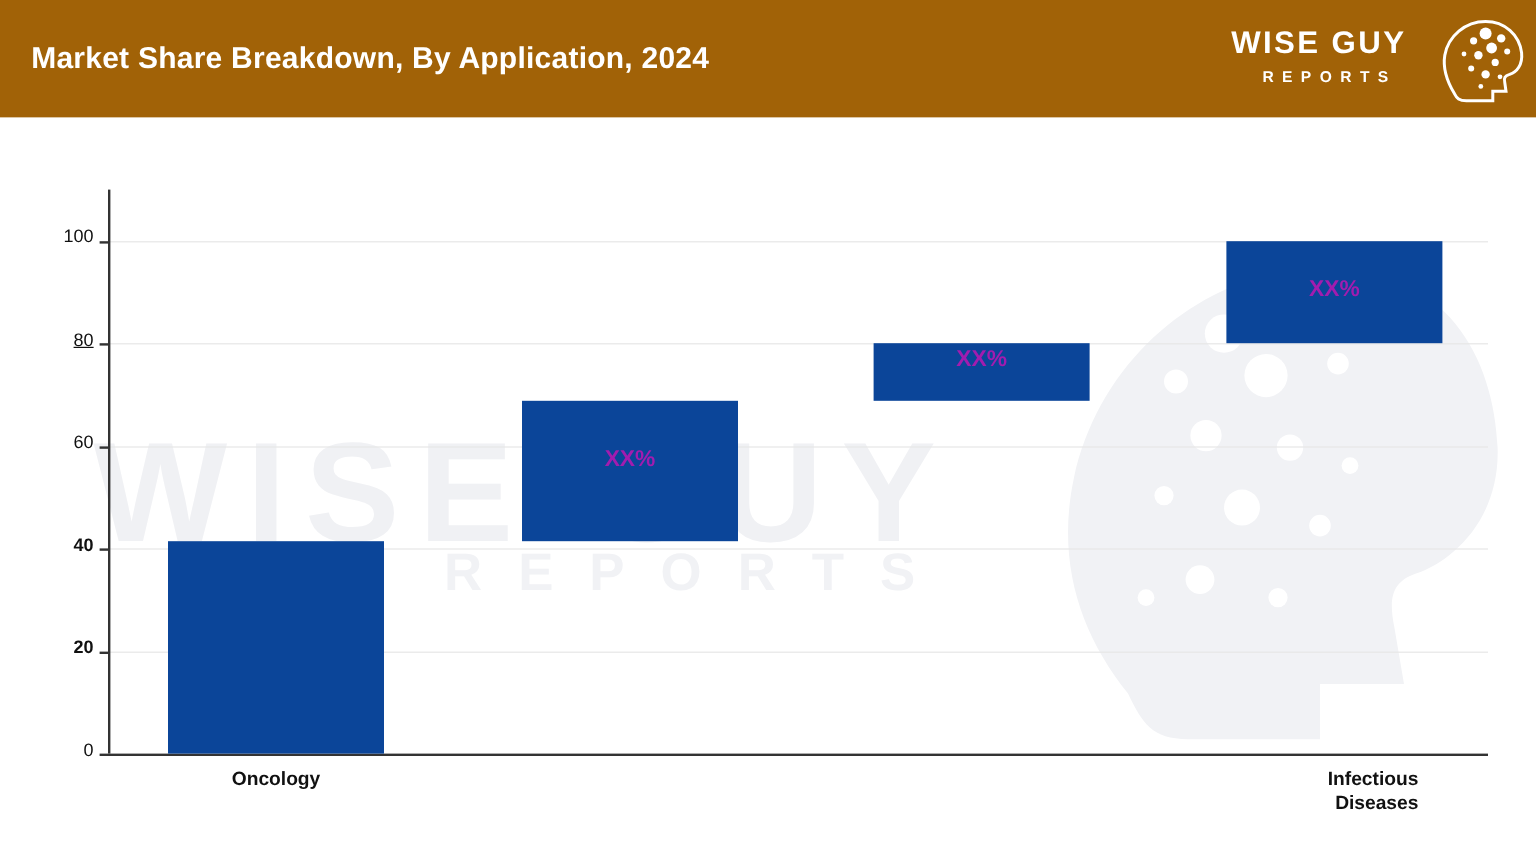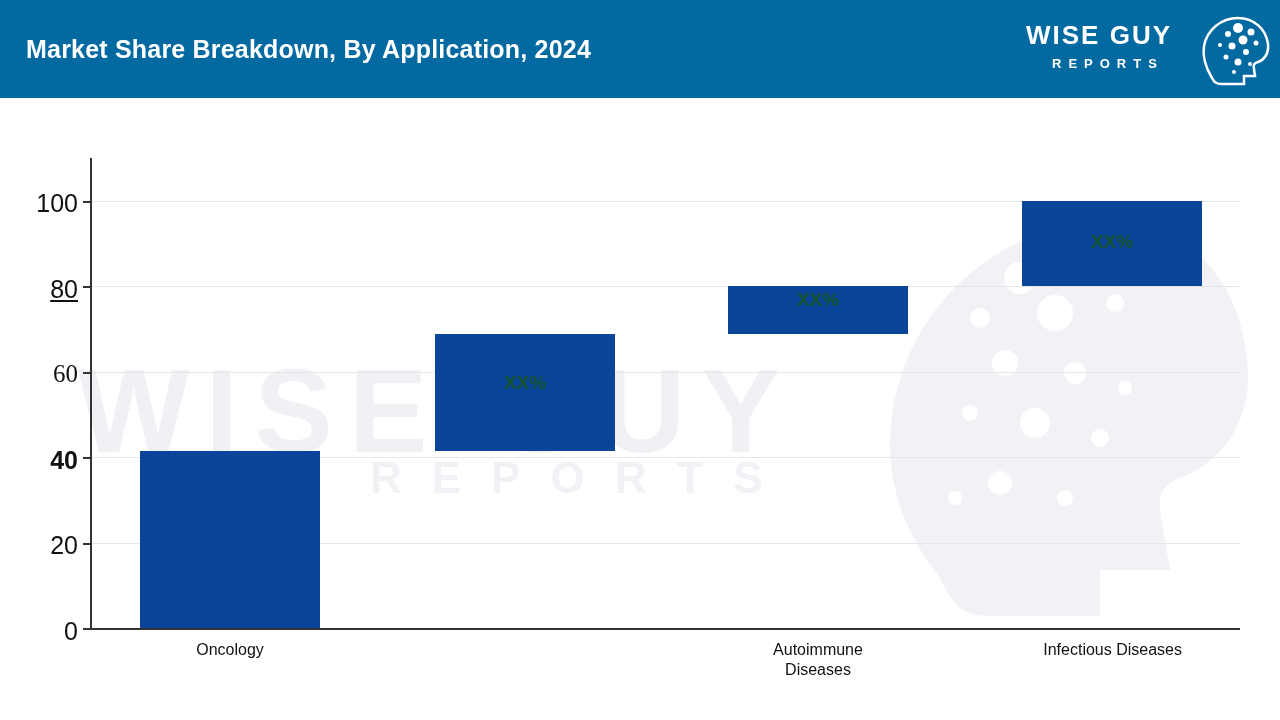--- a/index.html
+++ b/index.html
@@ -14,21 +14,21 @@
     overflow: hidden;
     position: relative;
   }
 
   
   .header {
     position: absolute;
     left: 0; top: 0;
     width: 1280px;
     height: 98px;
-    background: #0369a1;
+    background: #a16207;
     box-sizing: border-box;
   }
   .header-title {
     position: absolute;
     left: 26px;
     top: 35px;
     color: #ffffff;
     font-size: 25px;
     font-weight: bold;
     letter-spacing: 0.2px;
@@ -136,49 +136,49 @@
   .gridline {
     position: absolute;
     left: 0;
     width: 1150px;
     height: 1px;
     background: #e6e6e6;
   }
   .ytick-label {
     position: absolute;
     right: 1202px; 
-    font-size: 25px;
+    font-size: 15px;
     color: #111111;
     text-align: right;
     white-space: nowrap;
   }
   .ytick-mark {
     position: absolute;
     left: -7px;
     width: 7px;
     height: 2px;
     background: #333333;
   }
 
   .bar {
     position: absolute;
     background: #0b4599;
   }
   .bar-label {
     position: absolute;
-    color: #14532d;
+    color: #a21caf;
     font-size: 19px;
     font-weight: bold;
     text-align: center;
     white-space: nowrap;
   }
   .cat-label {
     position: absolute;
     font-size: 16px;
-    font-weight: normal;
+    font-weight: bold;
     color: #111111;
     text-align: center;
     line-height: 20px;
   }
 </style>
 </head>
 <body>
 
 <div class="header">
   <div class="header-title">Market Share Breakdown, By Application, 2024</div>
@@ -234,23 +234,23 @@
     <div class="gridline" style="top:128.2px;"></div>
     <div class="gridline" style="top:213.6px;"></div>
     <div class="gridline" style="top:299.1px;"></div>
     <div class="gridline" style="top:384.5px;"></div>
 
     <div class="axis-y"></div>
     <div class="axis-x"></div>
 
     <div class="ytick-label" style="left:-62px;top:31px;width:50px;right:auto;">100</div>
     <div class="ytick-label" style="left:-62px;top:117px;width:50px;right:auto;text-decoration:underline;">80</div>
-    <div class="ytick-label" style="left:-62px;top:202px;width:50px;right:auto;font-family:Liberation Serif, serif;">60</div>
+    <div class="ytick-label" style="left:-62px;top:202px;width:50px;right:auto;">60</div>
     <div class="ytick-label" style="left:-62px;top:288px;width:50px;right:auto;font-weight:bold;">40</div>
-    <div class="ytick-label" style="left:-62px;top:373px;width:50px;right:auto;">20</div>
+    <div class="ytick-label" style="left:-62px;top:373px;width:50px;right:auto;font-weight:bold;">20</div>
     <div class="ytick-label" style="left:-62px;top:459px;width:50px;right:auto;">0</div>
 
     <div class="ytick-mark" style="top:42.7px;"></div>
     <div class="ytick-mark" style="top:128.2px;"></div>
     <div class="ytick-mark" style="top:213.6px;"></div>
     <div class="ytick-mark" style="top:299.1px;"></div>
     <div class="ytick-mark" style="top:384.5px;"></div>
     <div class="ytick-mark" style="top:470px;"></div>
 
     <div class="bar" style="left:50px;top:293.1px;width:180px;height:176.9px;"></div>
@@ -258,17 +258,16 @@
     <div class="bar" style="left:345px;top:175.9px;width:180px;height:117.2px;"></div>
     <div class="bar-label" style="left:345px;top:214px;width:180px;">XX%</div>
 
     <div class="bar" style="left:638px;top:128.4px;width:180px;height:47.5px;"></div>
     <div class="bar-label" style="left:638px;top:131px;width:180px;">XX%</div>
 
     <div class="bar" style="left:932px;top:42.7px;width:180px;height:85.7px;"></div>
     <div class="bar-label" style="left:932px;top:73px;width:180px;">XX%</div>
 
     <div class="cat-label" style="left:40px;top:482px;width:200px;">Oncology</div>
-    <div class="cat-label" style="left:658px;top:482px;width:140px;">Autoimmune Diseases</div>
     <div class="cat-label" style="left:952px;top:482px;width:140px;text-align:right;">Infectious Diseases</div>
 
   </div>
 </div>
 
 </body></html>

